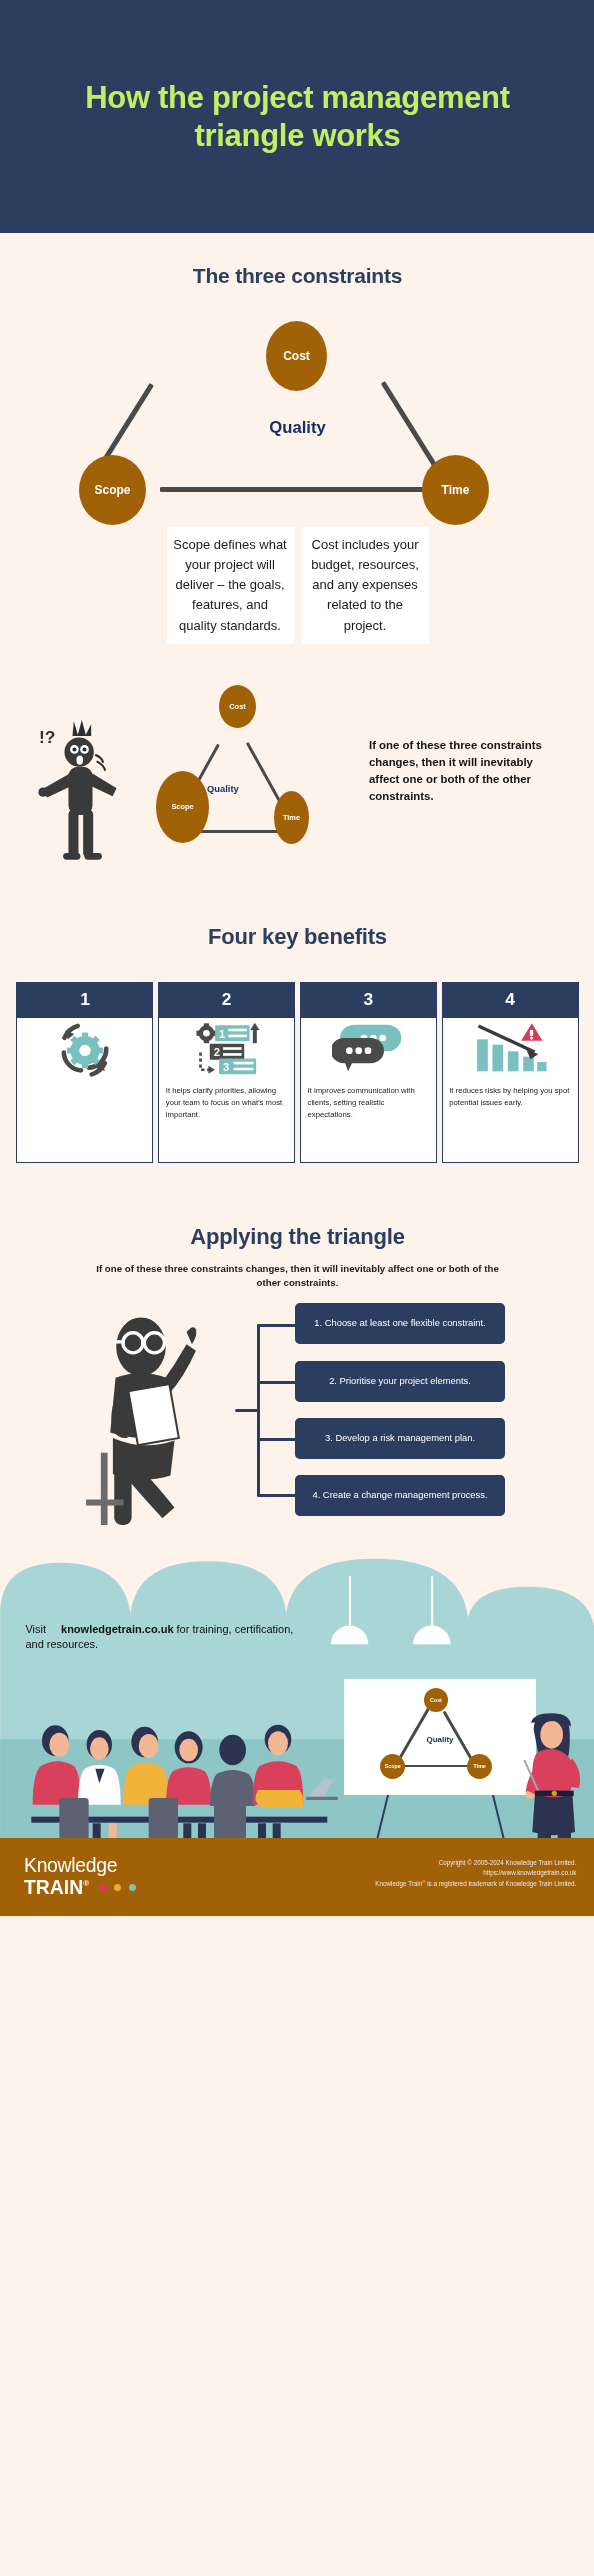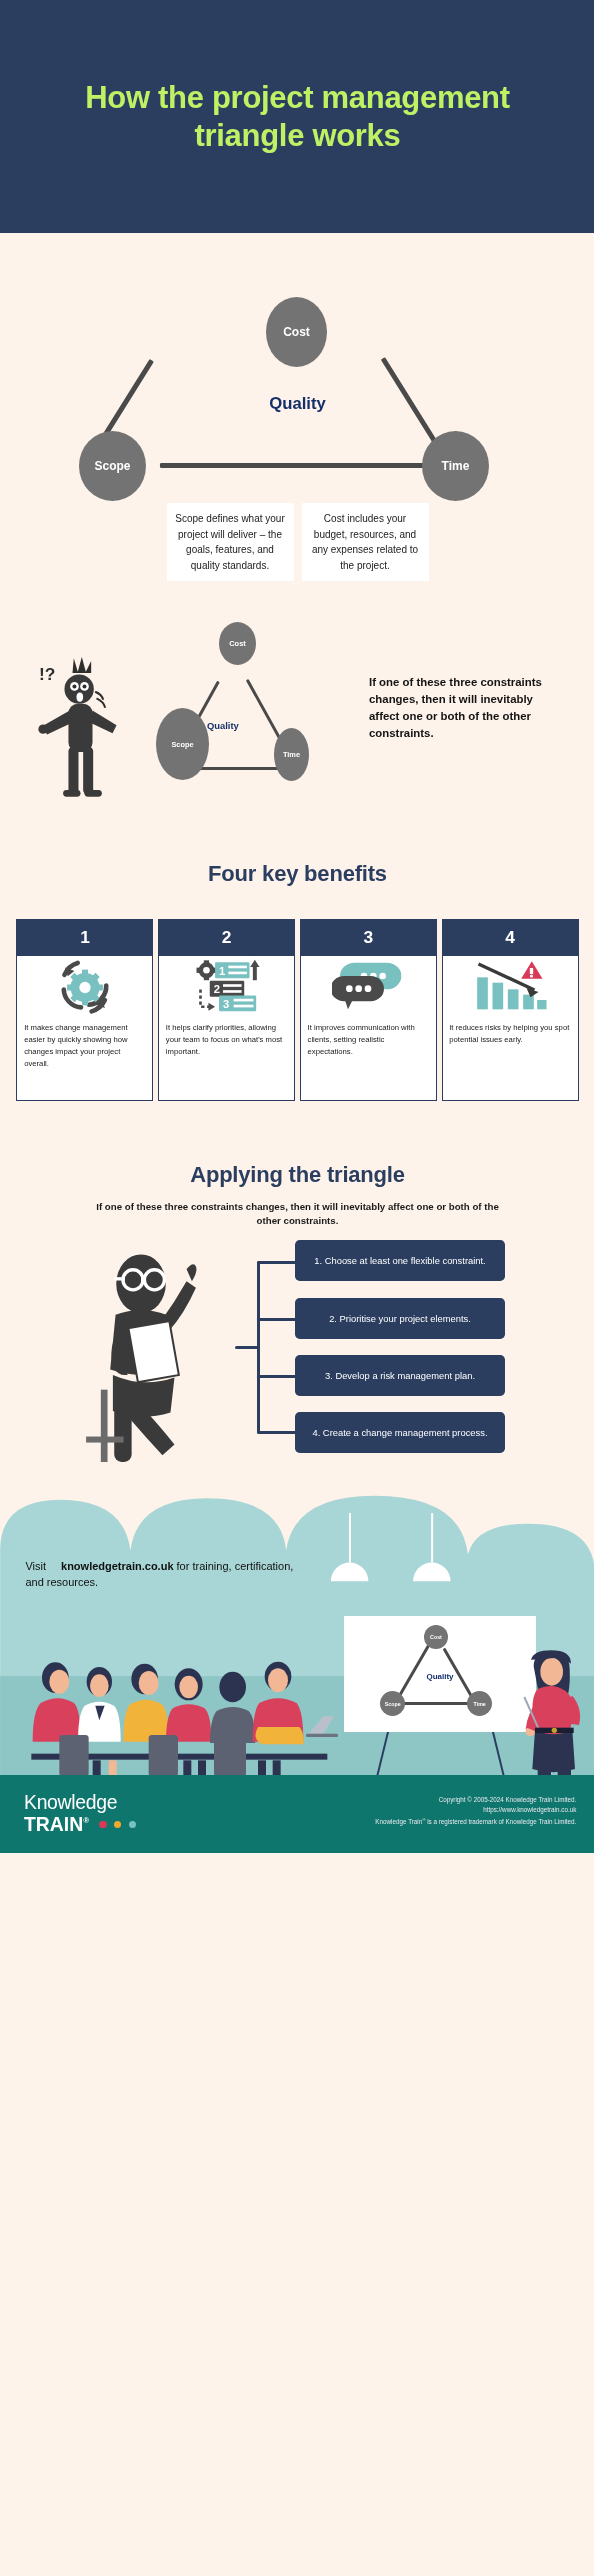--- a/index.html
+++ b/index.html
@@ -53,21 +53,21 @@
   }
 
   
   .tri-wrap {
     position: relative;
     width: 595px;
     height: 227px;
   }
   .node {
     position: absolute;
-    background: #737373;
+    background: #a16207;
     border-radius: 50%;
     display: flex;
     align-items: center;
     justify-content: center;
     color: #ffffff;
     font-weight: bold;
     z-index: 3;
   }
   .edge {
     position: absolute;
@@ -88,21 +88,21 @@
     justify-content: center;
     gap: 8px;
     padding: 0 14.7px;
   }
   .const-card {
     width: 127px;
     min-height: 67px;
     background: #ffffff;
     padding: 8px 6.7px;
     text-align: center;
-    font-size: 10px;
+    font-size: 13px;
     line-height: 1.55;
     color: #1b1b1b;
   }
 
   
   .stress-row {
     position: relative;
     width: 595px;
     height: 201px;
   }
@@ -204,21 +204,21 @@
     line-height: 1.4;
     color: #111111;
   }
   .cta-sub b { font-weight: bold; padding-left: 12px; }
 
   
   .footer {
     position: relative;
     width: 595px;
     height: 78px;
-    background: #0f766e;
+    background: #a16207;
     display: flex;
     align-items: center;
   }
   .logo {
     margin-left: 24px;
     color: #ffffff;
     line-height: 0.98;
   }
   .logo .l1 { font-size: 19.4px; font-weight: normal; letter-spacing: -0.3px; }
   .logo .l2 { font-size: 19.4px; font-weight: bold; letter-spacing: 0px; }
@@ -238,20 +238,21 @@
 </head>
 <body>
 
 <div class="page">
 
   <div class="header">
     <h1>How the project management triangle works</h1>
   </div>
 
   <div style="height:31px"></div>
+  <div class="sec-title">The three constraints</div>
   <div style="height:12px"></div>
 
   <div class="tri-wrap">
 
     <div class="edge" style="width:124px;height:4.7px;left:86px;top:187px;transform:rotate(-58deg);transform-origin:left center;"></div>
     <div class="edge" style="width:124px;height:4.7px;left:383px;top:80px;transform:rotate(58deg);transform-origin:left center;"></div>
     <div class="edge" style="width:269px;height:4.7px;left:160px;top:187px;"></div>
 
     <div class="node" style="left:266px;top:21.4px;width:61px;height:70px;font-size:12px;">
       <span>Cost</span>
@@ -344,21 +345,20 @@
               <rect x="17" y="-4.5" width="10" height="9"></rect>
               <rect x="-4.5" y="-27" width="9" height="10" transform="rotate(45)"></rect>
               <rect x="-4.5" y="17" width="9" height="10" transform="rotate(45)"></rect>
               <rect x="-27" y="-4.5" width="10" height="9" transform="rotate(45)"></rect>
               <rect x="17" y="-4.5" width="10" height="9" transform="rotate(45)"></rect>
             </g>
             <circle r="8.5" fill="#ffffff"></circle>
           </g>
         </svg>
       </div>
-      <div class="ben-text">It makes change management easier by quickly showing how changes impact your project overall.</div>
     </div>
 
     <div class="ben-card">
       <div class="ben-num">2</div>
       <div class="ben-icon">
         <svg width="78" height="57" viewBox="0 0 116 86">
           <g transform="translate(14,4)" fill="#4A4A4A">
             <circle cx="13" cy="13" r="12"></circle>
             <rect x="9" y="-2" width="8" height="8"></rect>
               <rect x="9" y="20" width="8" height="8"></rect>

